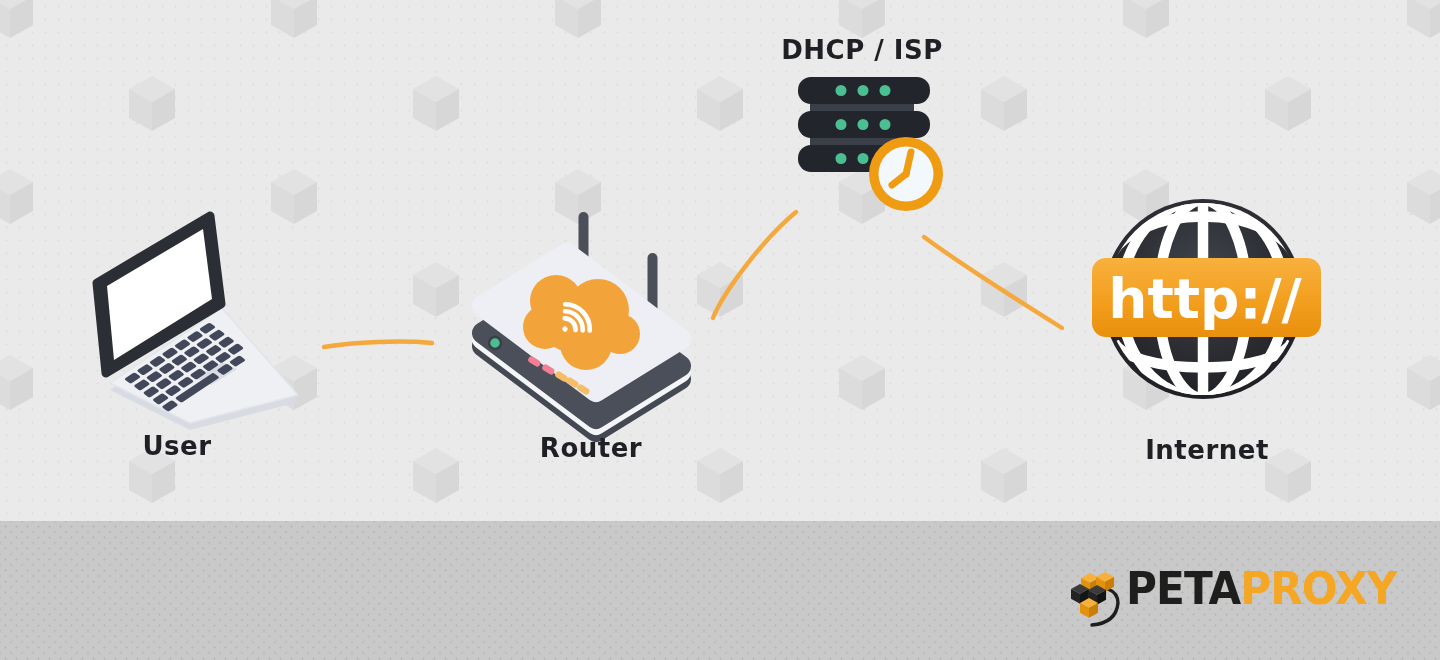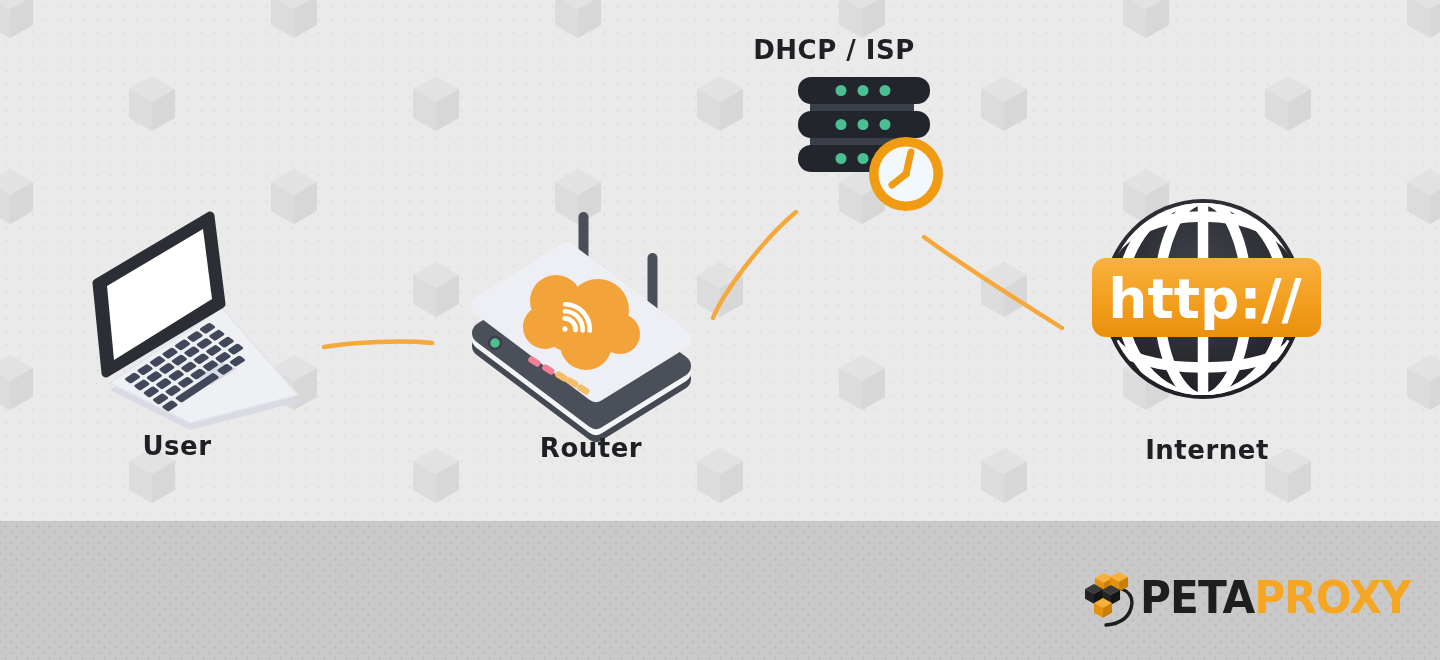--- a/index.html
+++ b/index.html
@@ -8,35 +8,35 @@
     background-color:#eaeaea;
     background-image:radial-gradient(#e1e1e2 1px, transparent 1.3px);
     background-size:13px 13px;
     font-family:"DejaVu Sans","Liberation Sans",sans-serif;
   }
   .diagram-svg{position:absolute;left:0;top:0;}
   .node-label{
     position:absolute;text-align:center;
     font-weight:700;font-size:26px;letter-spacing:.5px;color:#1e2024;
   }
-  .label-dhcp{left:714px;top:35px;width:240px;}
+  .label-dhcp{left:742px;top:35px;width:240px;}
   .label-user{left:77px;top:431px;width:200px;}
   .label-router{left:491px;top:433px;width:200px;}
   .label-internet{left:1107px;top:435px;width:200px;}
   .footer{
     position:absolute;left:0;top:521px;width:1440px;height:139px;
     background-color:#c9c9ca;
     background-image:radial-gradient(#bcbcbd 1px, transparent 1.3px),
                      radial-gradient(#bcbcbd 1px, transparent 1.3px);
     background-size:11px 11px,11px 11px;
     background-position:0 0,5.5px 5.5px;
   }
   .logo{
-    position:absolute;right:18px;top:46px;
-    display:flex;align-items:center;gap:4px;
+    position:absolute;right:32px;top:46px;
+    display:flex;gap:4px;
   }
   .logo-text{
     font-weight:800;font-size:44px;letter-spacing:-1px;line-height:1;
     white-space:nowrap;transform:scaleX(.96);transform-origin:left center;
   }
   .logo-peta{color:#1e1e1c;}
   .logo-proxy{color:#f5a623;}
 </style>
 </head>
 <body>

